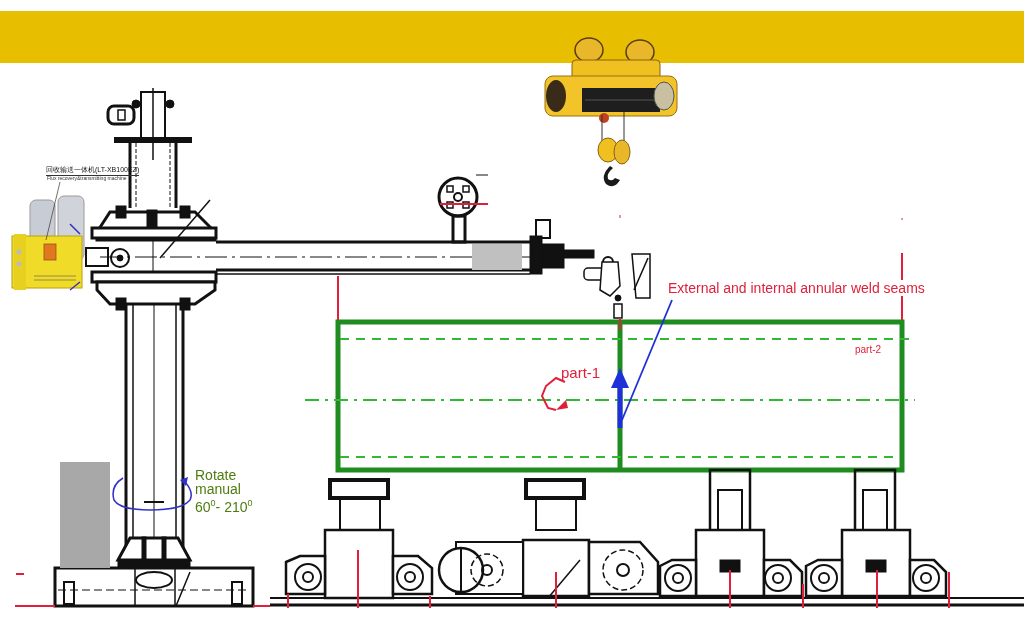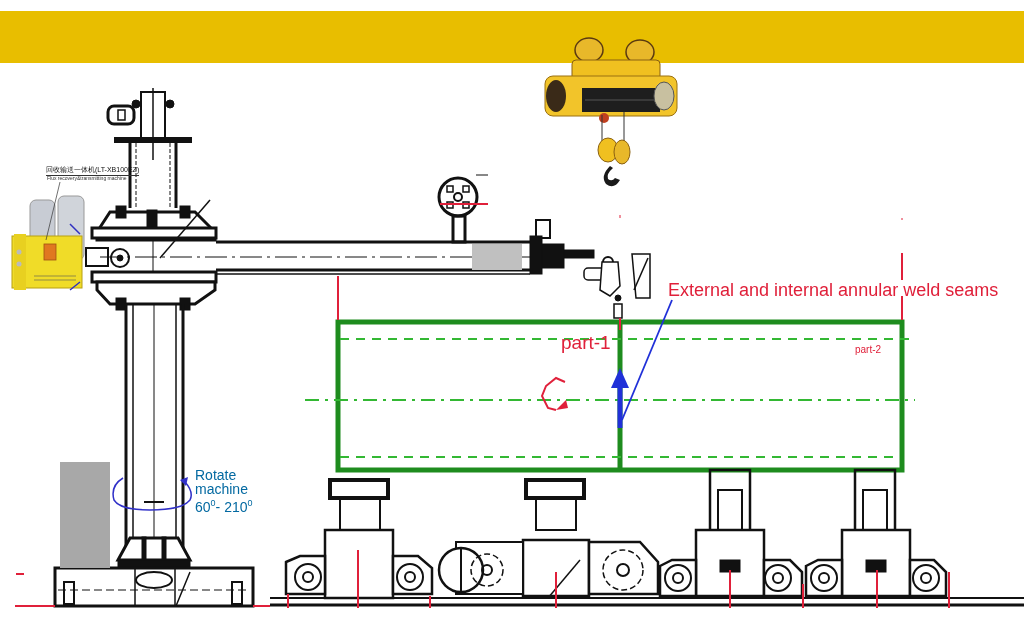--- a/index.html
+++ b/index.html
@@ -1,21 +1,21 @@
 <!DOCTYPE html>
 <html><head>
   <meta charset="utf-8">
   <style>
     html, body { margin: 0; padding: 0; background: #ffffff; }
     body { width: 1024px; height: 641px; position: relative; overflow: hidden; font-family: "Liberation Sans", sans-serif; }
     .banner { position: absolute; left: 0; top: 11px; width: 1024px; height: 52px; }
     .canvas { position: absolute; left: 0; top: 0; width: 1024px; height: 641px; }
     .lbl { position: absolute; white-space: nowrap; font-family: "Liberation Sans", sans-serif; }
-    .weld-label { left: 668px; top: 280px; font-size: 18px; }
-    .part1 { left: 561px; top: 332px; font-size: 19px; }
+    .weld-label { left: 668px; top: 280px; font-size: 14px; }
+    .part1 { left: 561px; top: 364px; font-size: 15px; }
     .part2 { left: 855px; top: 344px; font-size: 10px; }
     .rotate { left: 195px; top: 468px; font-size: 14px; line-height: 14px; }
     .rotate sup { font-size: 9px; }
     .flux-title { left: 46px; top: 165px; font-size: 7px; color: #111; border-bottom: 1px solid #333; }
     .flux-sub { left: 47px; top: 175px; font-size: 5px; color: #333; }
   </style>
 </head>
 <body>
 
 <div class="banner" style="background:#E8BE00;"></div>
@@ -233,23 +233,23 @@
     <line x1="803" y1="584" x2="803" y2="608"></line>
     <line x1="877" y1="570" x2="877" y2="608"></line>
     <line x1="949" y1="572" x2="949" y2="608"></line>
   </g>
 </svg>
 
 <div class="lbl weld-label" style="color:#E0203A;">External and internal annular weld seams</div>
 <div class="lbl part1" style="color:#E0203A;">part-1</div>
 <div class="lbl part2" style="color:#E0203A;">part-2</div>
 
-<div class="lbl rotate" style="color:#0369a1;">
+<div class="lbl rotate" style="color:#4d7c0f;">
   <div>Rotate</div>
-  <div>machine</div>
+  <div>manual</div>
   <div>
     <span>60</span><sup>0</sup><span>-</span>
     <span>210</span><sup>0</sup>
   </div>
 </div>
 
 <div class="lbl flux-title">回收输送一体机(LT-XB100EZ)</div>
 <div class="lbl flux-sub">Flux recovery&amp;transmitting machine</div>
 
 </body></html>

